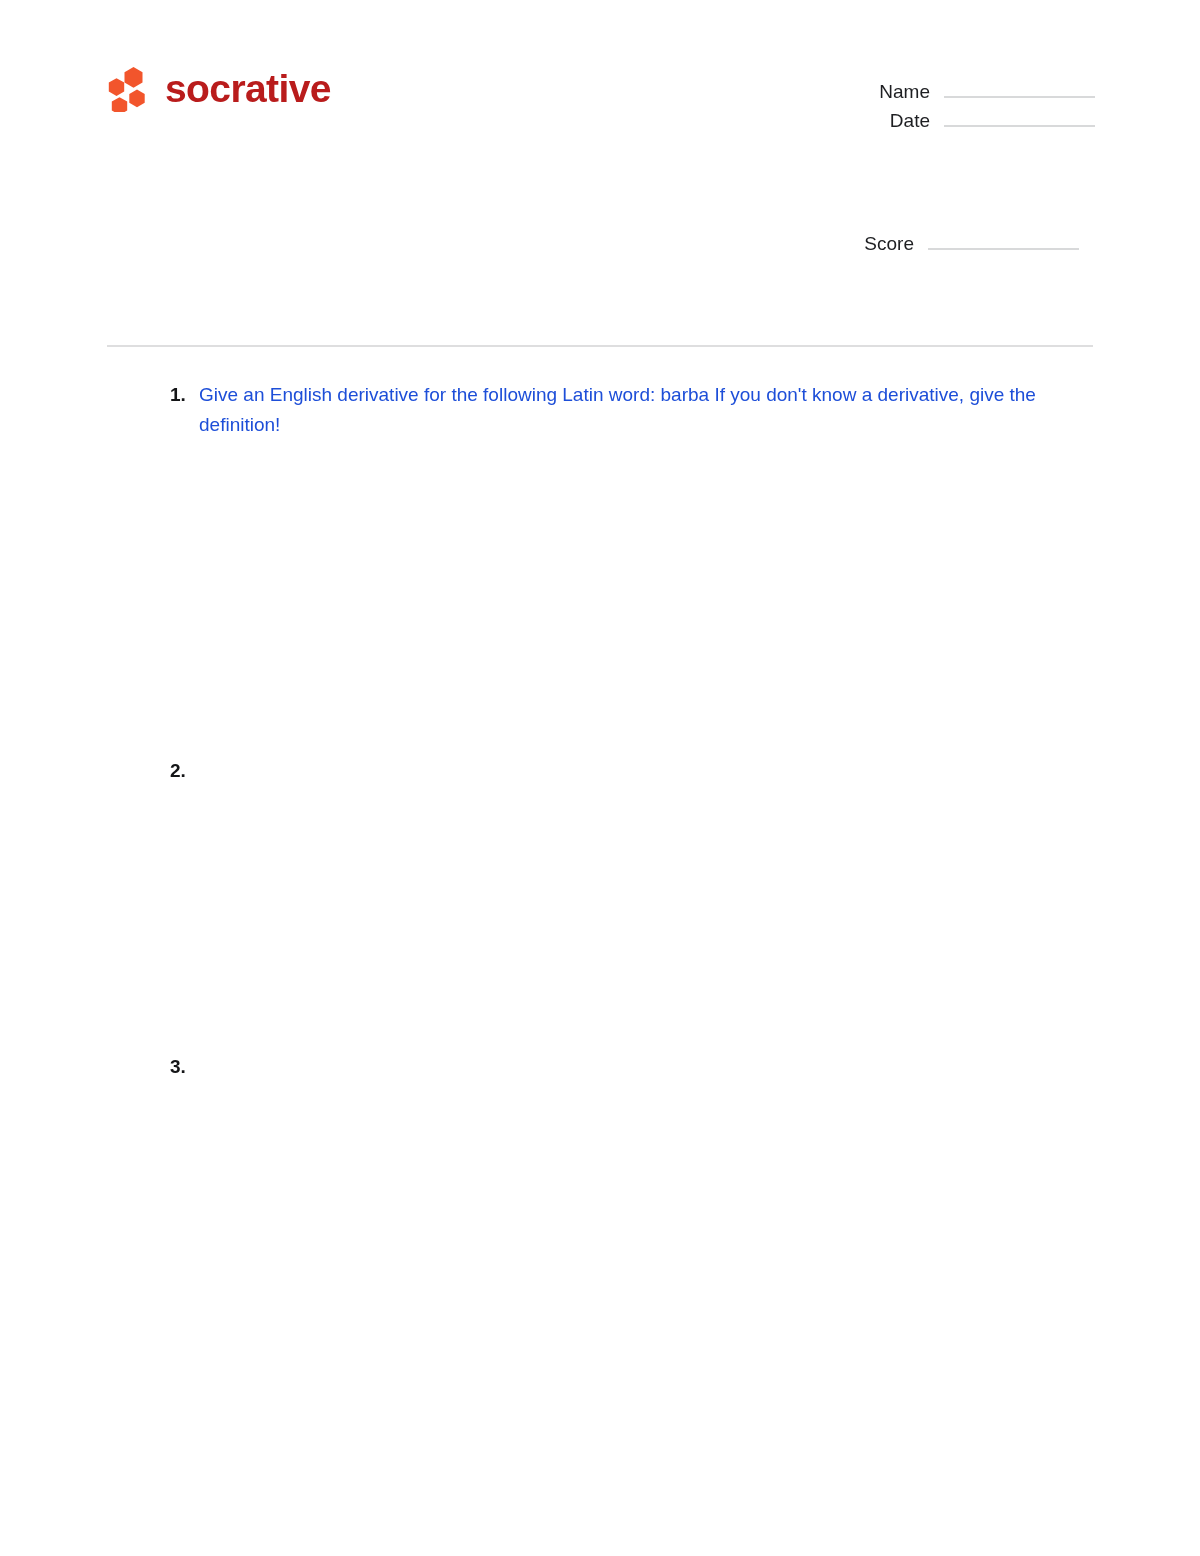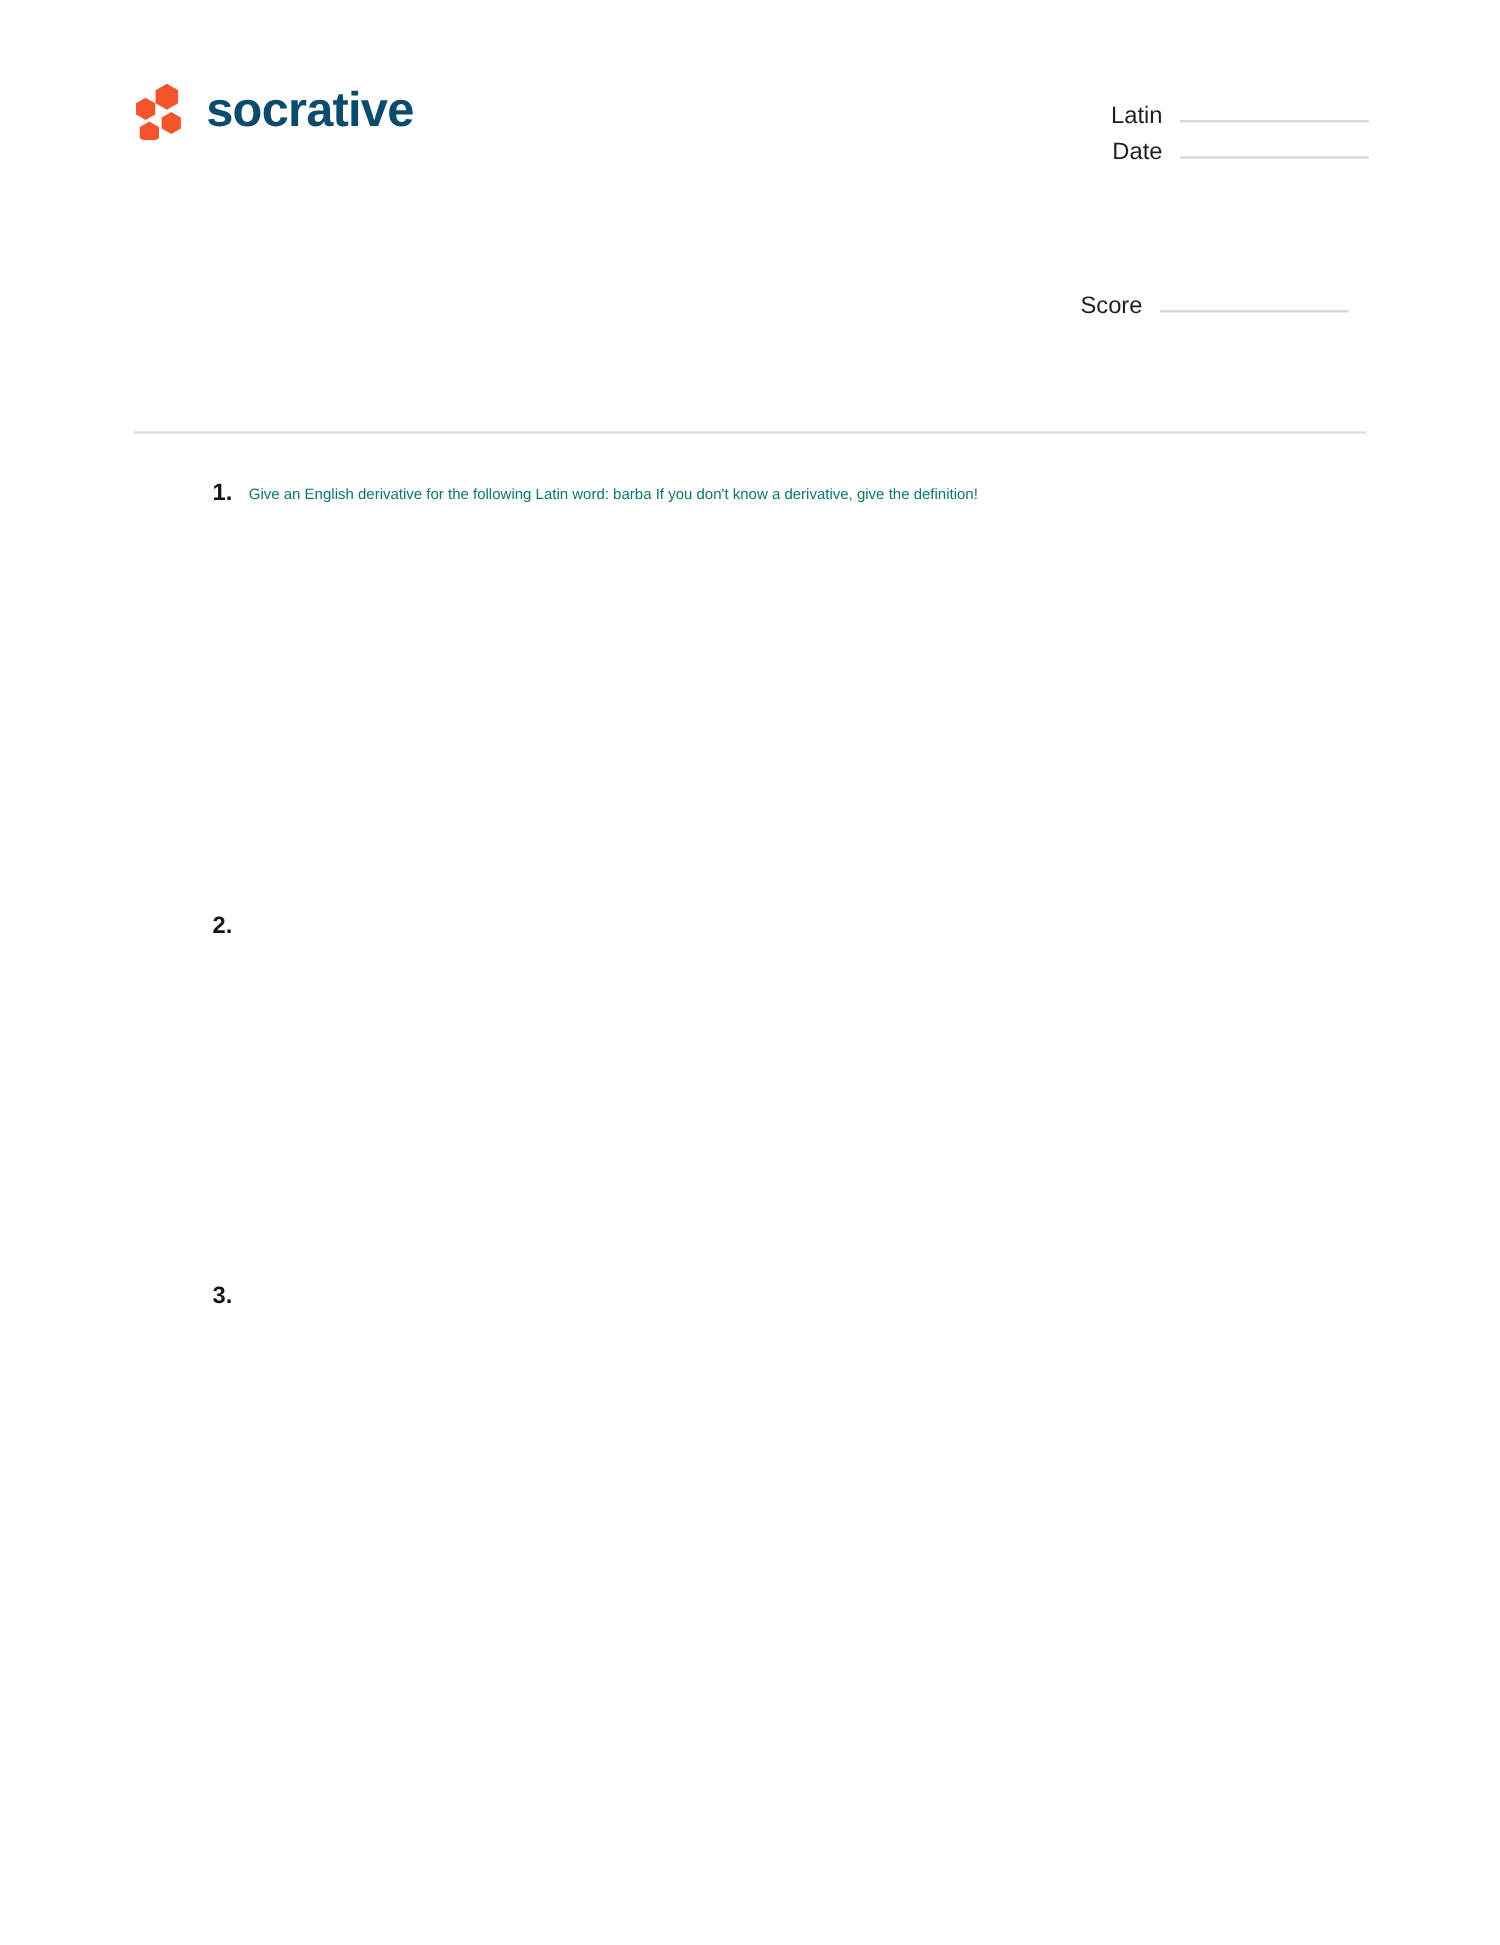--- a/index.html
+++ b/index.html
@@ -41,21 +41,21 @@
   .brand-mark {
     display: block;
     width: 44px;
     height: 48px;
   }
   .brand-word {
     font-family: "Liberation Sans", sans-serif;
     font-size: 39px;
     font-weight: 700;
     letter-spacing: -0.6px;
-    color: #0c4a6e;
+    color: #b91c1c;
     line-height: 1;
     white-space: nowrap;
   }
 
   
   .meta-block {
     position: absolute;
     top: 74px;
     left: 790px;
     width: 305px;
@@ -129,23 +129,23 @@
     left: 170px;
     top: 0;
     width: 26px;
     font-size: 19px;
     font-weight: 700;
     color: #141517;
     line-height: 30px;
     text-align: left;
   }
   .q-text {
-    font-size: 12px;
+    font-size: 19px;
     line-height: 30px;
-    color: #0f766e;
+    color: #1d4ed8;
     margin: 0;
   }
   .q-answer-space {
     width: 100%;
   }
 </style>
 </head>
 <body>
 
 <div class="page">
@@ -161,21 +161,21 @@
             <polygon points="30,25.5 37.7,29.9 37.7,38.8 30,43.2 22.3,38.8 22.3,29.9"></polygon>
             <polygon points="12.5,33.2 20.2,37.6 20.2,46.5 12.5,50.9 4.8,46.5 4.8,37.6"></polygon>
           </g>
         </svg>
       </span>
       <span class="brand-word">socrative</span>
     </div>
 
     <div class="meta-block">
       <div class="meta-row">
-        <span class="meta-label">Latin</span>
+        <span class="meta-label">Name</span>
         <span class="meta-rule"></span>
       </div>
       <div class="meta-row">
         <span class="meta-label">Date</span>
         <span class="meta-rule"></span>
       </div>
     </div>
 
     <div class="meta-score">
       <div class="meta-row">

